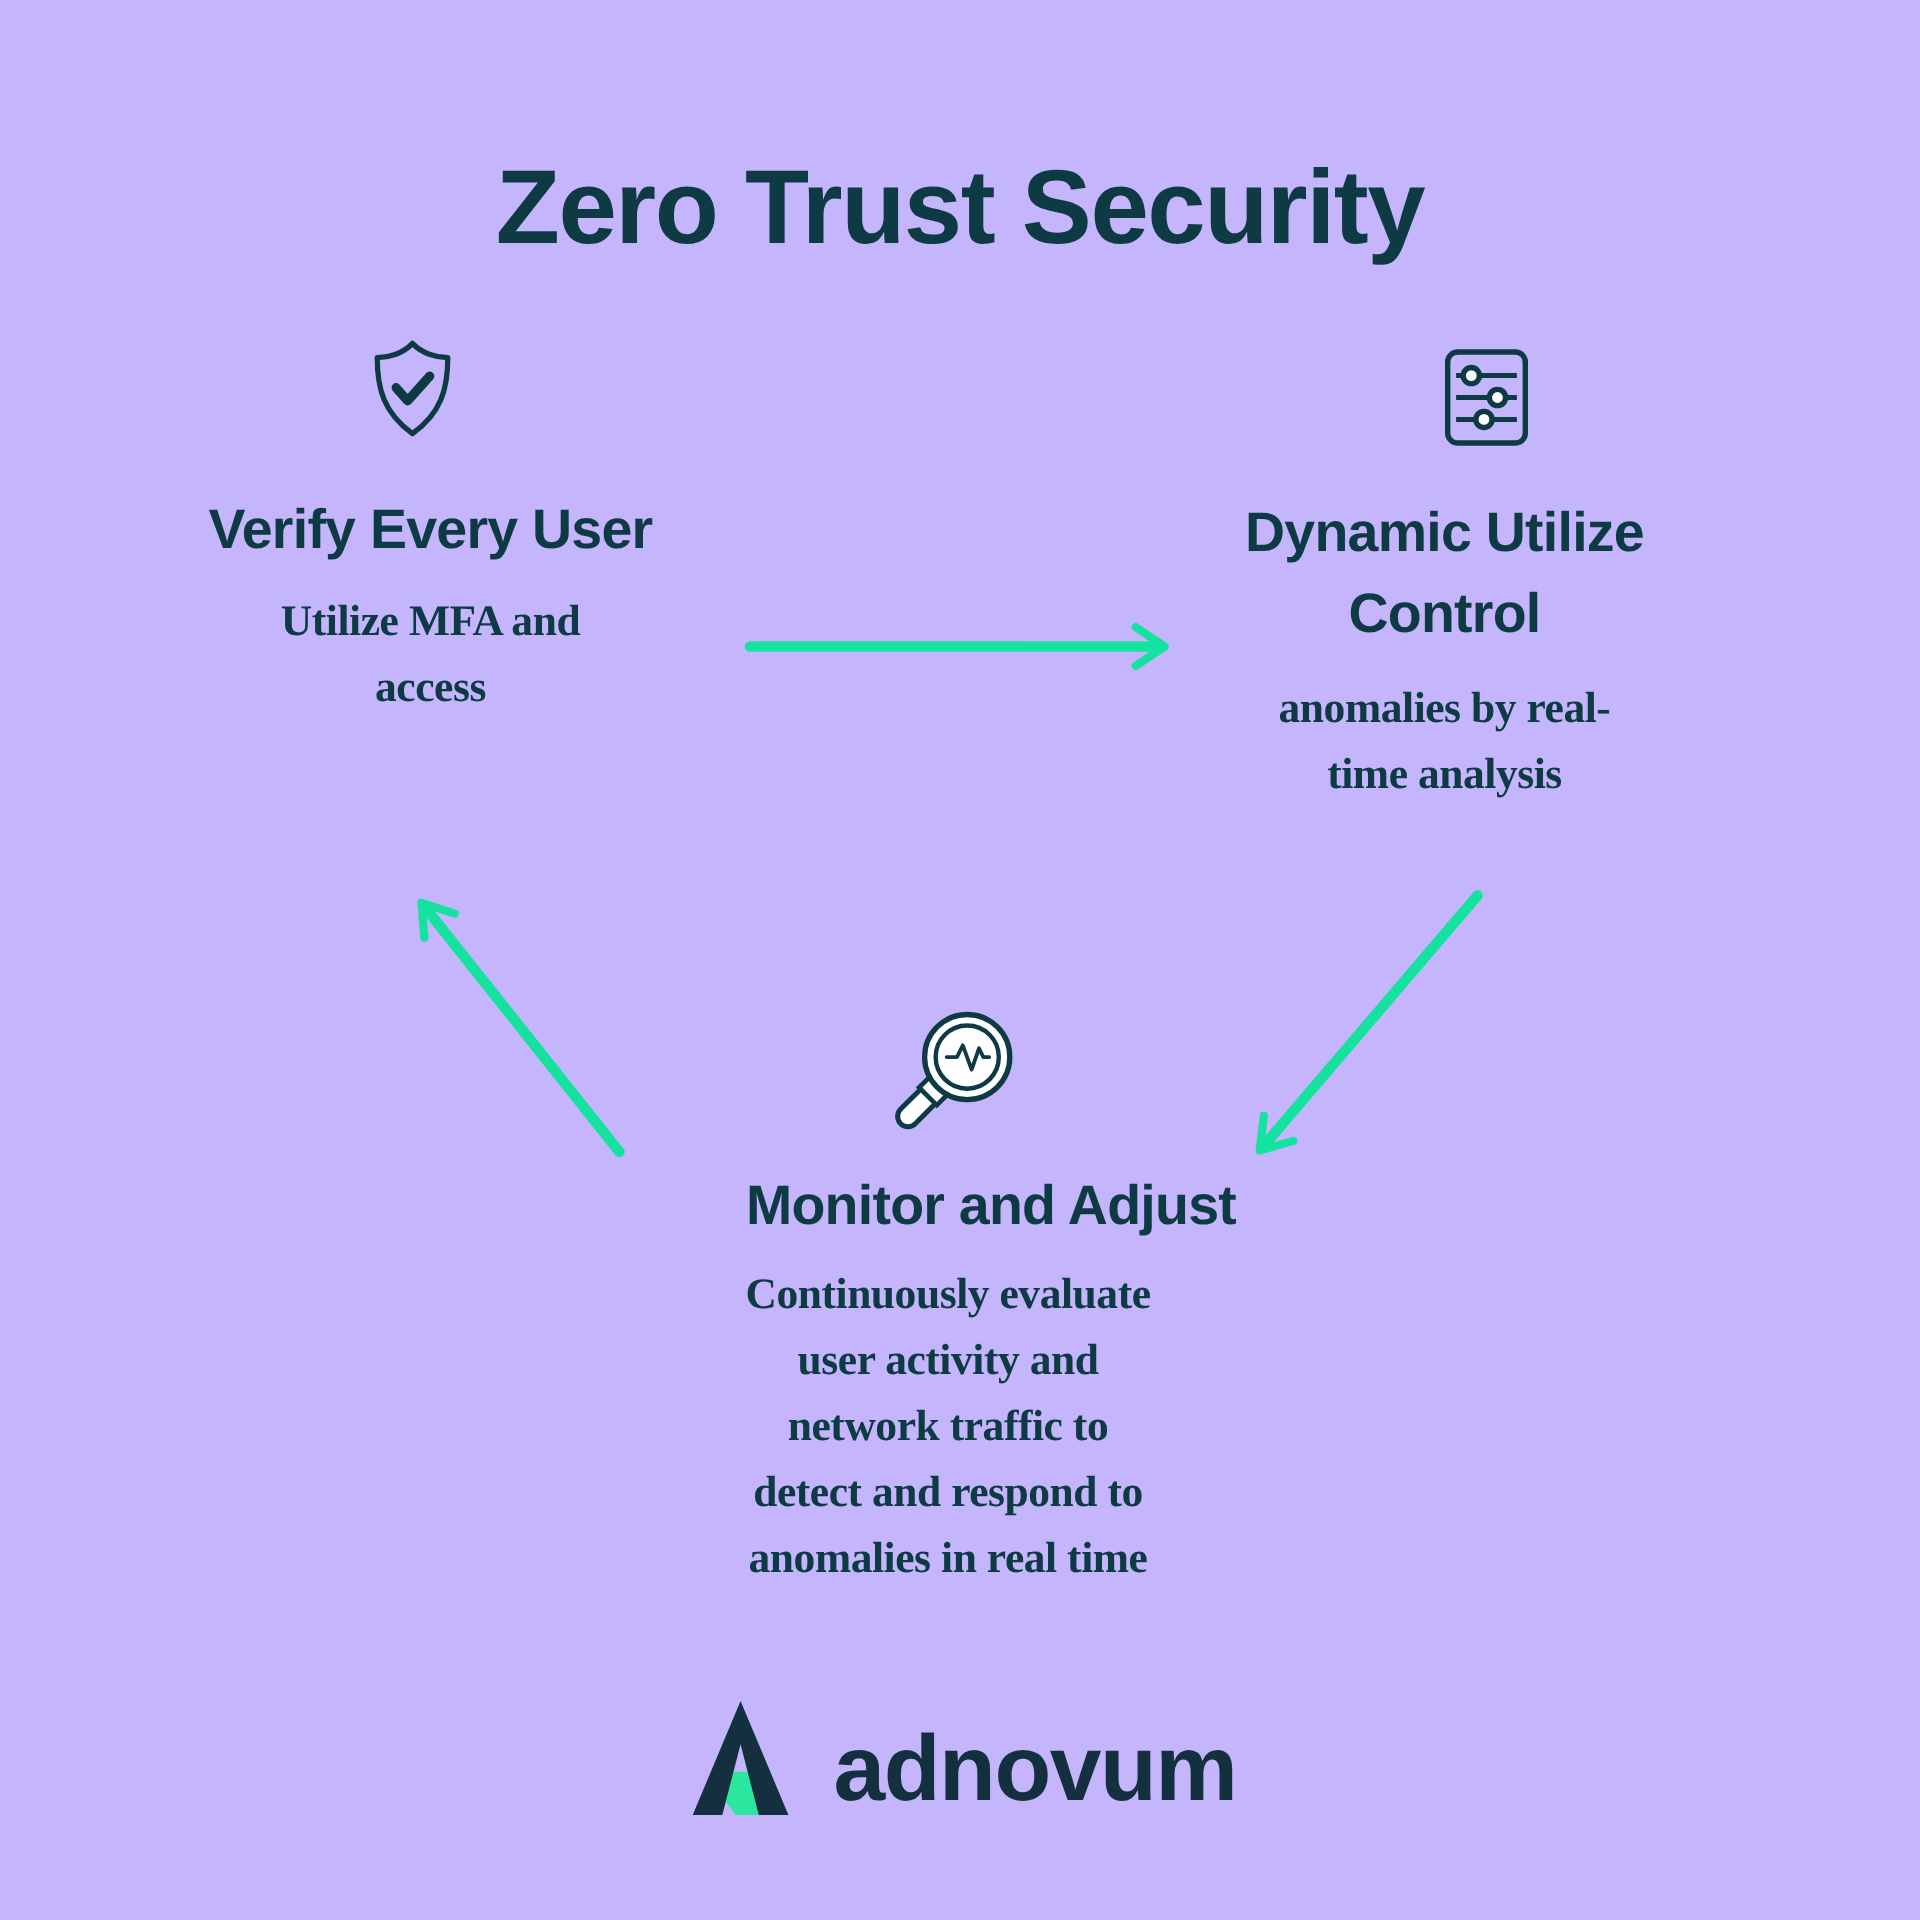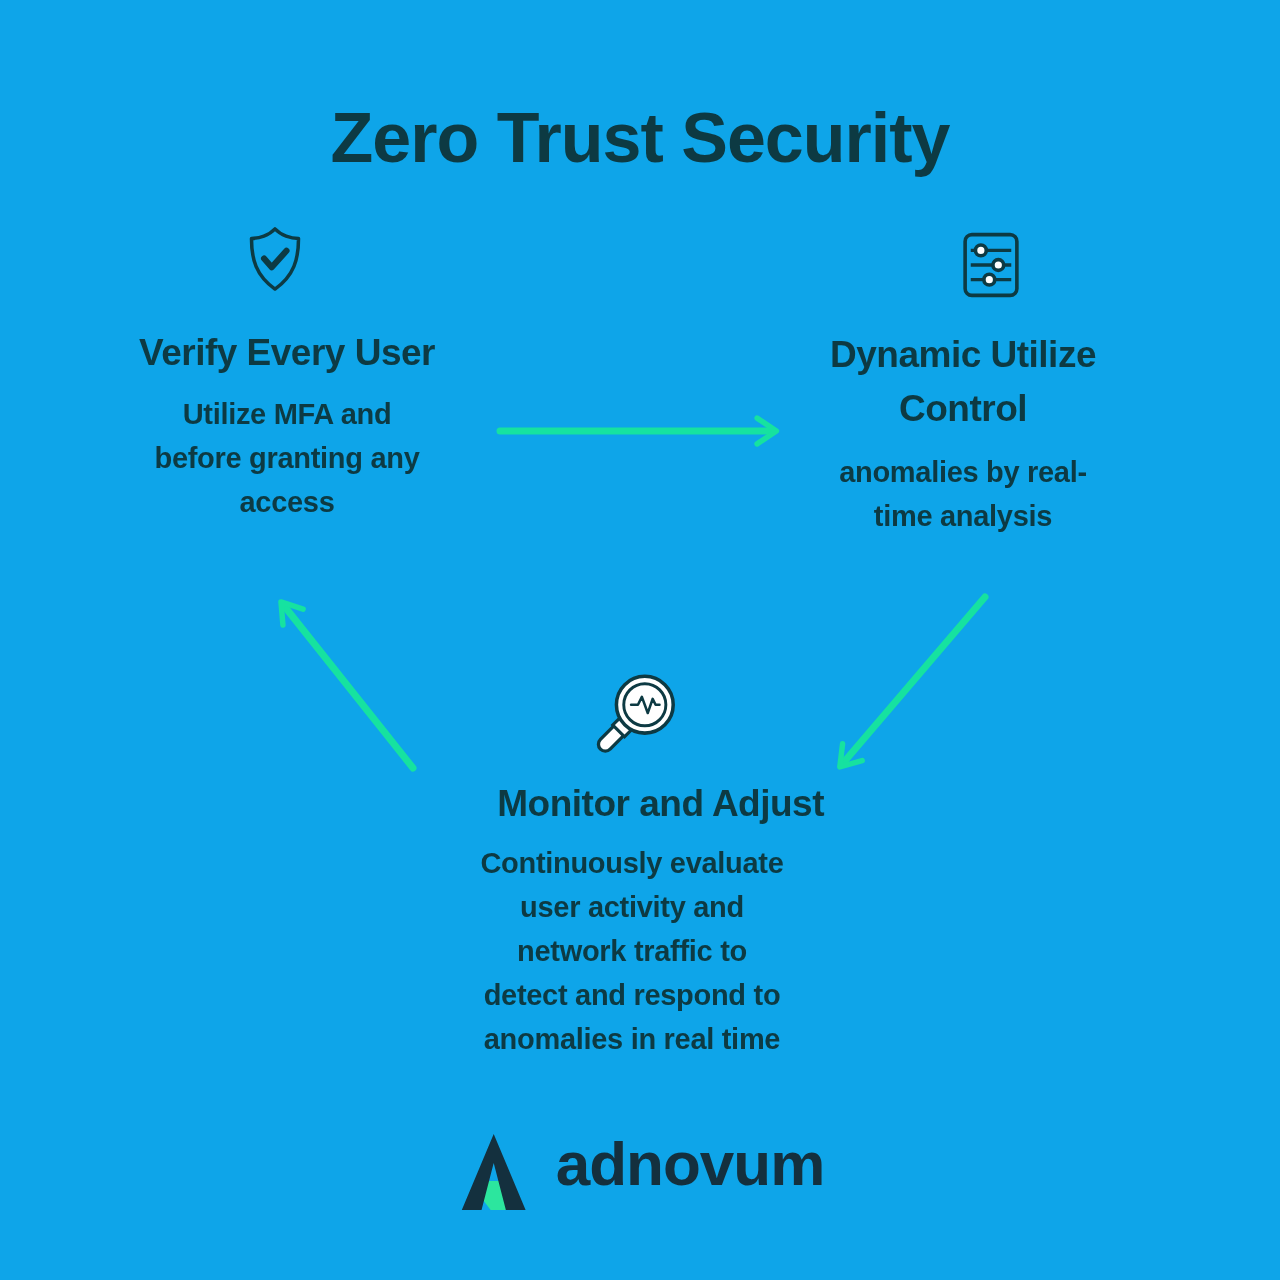--- a/index.html
+++ b/index.html
@@ -5,57 +5,57 @@
   :root{
     --ink:#0d3a43;
     --arrow:#16e2a0;
     --logo-navy:#14303e;
     --logo-green:#2ce69e;
   }
   *{margin:0;padding:0;box-sizing:border-box;}
   html,body{background:#ffffff;}
   body{font-family:"Liberation Sans","DejaVu Sans",sans-serif;}
   .canvas{
-    position:relative;width:1280px;height:1280px;background:#0ea5e9;overflow:hidden;
+    position:relative;width:1280px;height:1280px;background:#c4b5fd;overflow:hidden;
   }
   .title{
     position:absolute;left:0;right:0;top:98px;height:80px;line-height:80px;
     text-align:center;font-size:70px;font-weight:700;letter-spacing:-1px;color:var(--ink);
   }
   .node{position:absolute;width:384px;text-align:center;color:var(--ink);}
   .node-1{left:95px;top:222px;}
   .node-2{left:771px;top:228px;}
   .node-3{left:440px;top:668px;}
   .icon{display:block;margin:0 auto;}
   .icon-shift-r{transform:translateX(28px);}
   .icon-shift-l{transform:translateX(-12px);}
   .icon-shift-s{transform:translateX(4px);}
   .node-heading{
     font-size:37px;font-weight:700;line-height:54px;letter-spacing:-0.5px;color:var(--ink);
   }
   .node-1 .node-heading{margin-top:30px;}
   .node-2 .node-heading{margin-top:26px;}
   .node-3 .node-heading{margin-top:14px;text-align:right;}
   .node-body{
-    font-size:29px;font-weight:700;line-height:44px;letter-spacing:-0.3px;color:var(--ink);
+    font-size:29px;font-weight:700;line-height:44px;letter-spacing:-0.3px;color:var(--ink);font-family:Liberation Serif, serif;
   }
   .node-1 .node-body{margin-top:12px;}
   .node-2 .node-body{margin-top:14px;}
   .node-3 .node-body{margin-top:10px;}
   .arrows{position:absolute;left:0;top:0;width:1280px;height:1280px;pointer-events:none;}
   .arrow-line{stroke:var(--arrow);stroke-width:7;stroke-linecap:round;fill:none;}
   .arrow-head{stroke:var(--arrow);fill:none;stroke-linecap:round;stroke-linejoin:round;}
   .ink-stroke{stroke:var(--ink);}
   .logo{
     position:absolute;left:50%;top:1133px;transform:translateX(-50%);
     display:flex;align-items:flex-start;gap:24px;
   }
   .logo-text{
     font-size:62px;font-weight:700;letter-spacing:-1px;color:var(--logo-navy);
-    line-height:62px;text-align:center;
+    line-height:62px;margin-top:16px;text-align:center;
   }
   .logo-navy-fill{fill:var(--logo-navy);}
   .logo-green-fill{fill:var(--logo-green);}
 </style>
 </head>
 <body>
 
 <div class="canvas">
 
   <div class="title">Zero Trust Security</div>
@@ -63,21 +63,20 @@
   <div class="node node-1">
     <svg class="icon icon-shift-l" width="70" height="74" viewBox="0 0 64 64">
       <path class="ink-stroke" fill="none" stroke-width="3.2" stroke-linejoin="round" d="M32 4.5 C37.5 10.5, 46.5 13.2, 53.5 13.2 C53.5 32, 49.5 47, 32 59.5 C14.5 47, 10.5 32, 10.5 13.2 C17.5 13.2, 26.5 10.5, 32 4.5 Z"></path>
       <path class="ink-stroke" fill="none" stroke-width="5.6" stroke-linecap="round" stroke-linejoin="round" d="M22 31.5 L29 39.5 L42.5 24.5"></path>
     </svg>
     <div class="node-heading">
       <div>Verify Every User</div>
     </div>
     <div class="node-body">
       <div>Utilize MFA and</div>
-      <div>before granting any</div>
       <div>access</div>
     </div>
   </div>
 
   <div class="node node-2">
     <svg class="icon icon-shift-r" width="72" height="74" viewBox="0 0 64 64">
       <rect class="ink-stroke" x="9" y="5" width="46" height="54" rx="6" fill="none" stroke-width="3.2"></rect>
       <line class="ink-stroke" x1="14" y1="19" x2="50" y2="19" stroke-width="3"></line>
       <line class="ink-stroke" x1="14" y1="32" x2="50" y2="32" stroke-width="3"></line>
       <line class="ink-stroke" x1="14" y1="45" x2="50" y2="45" stroke-width="3"></line>

